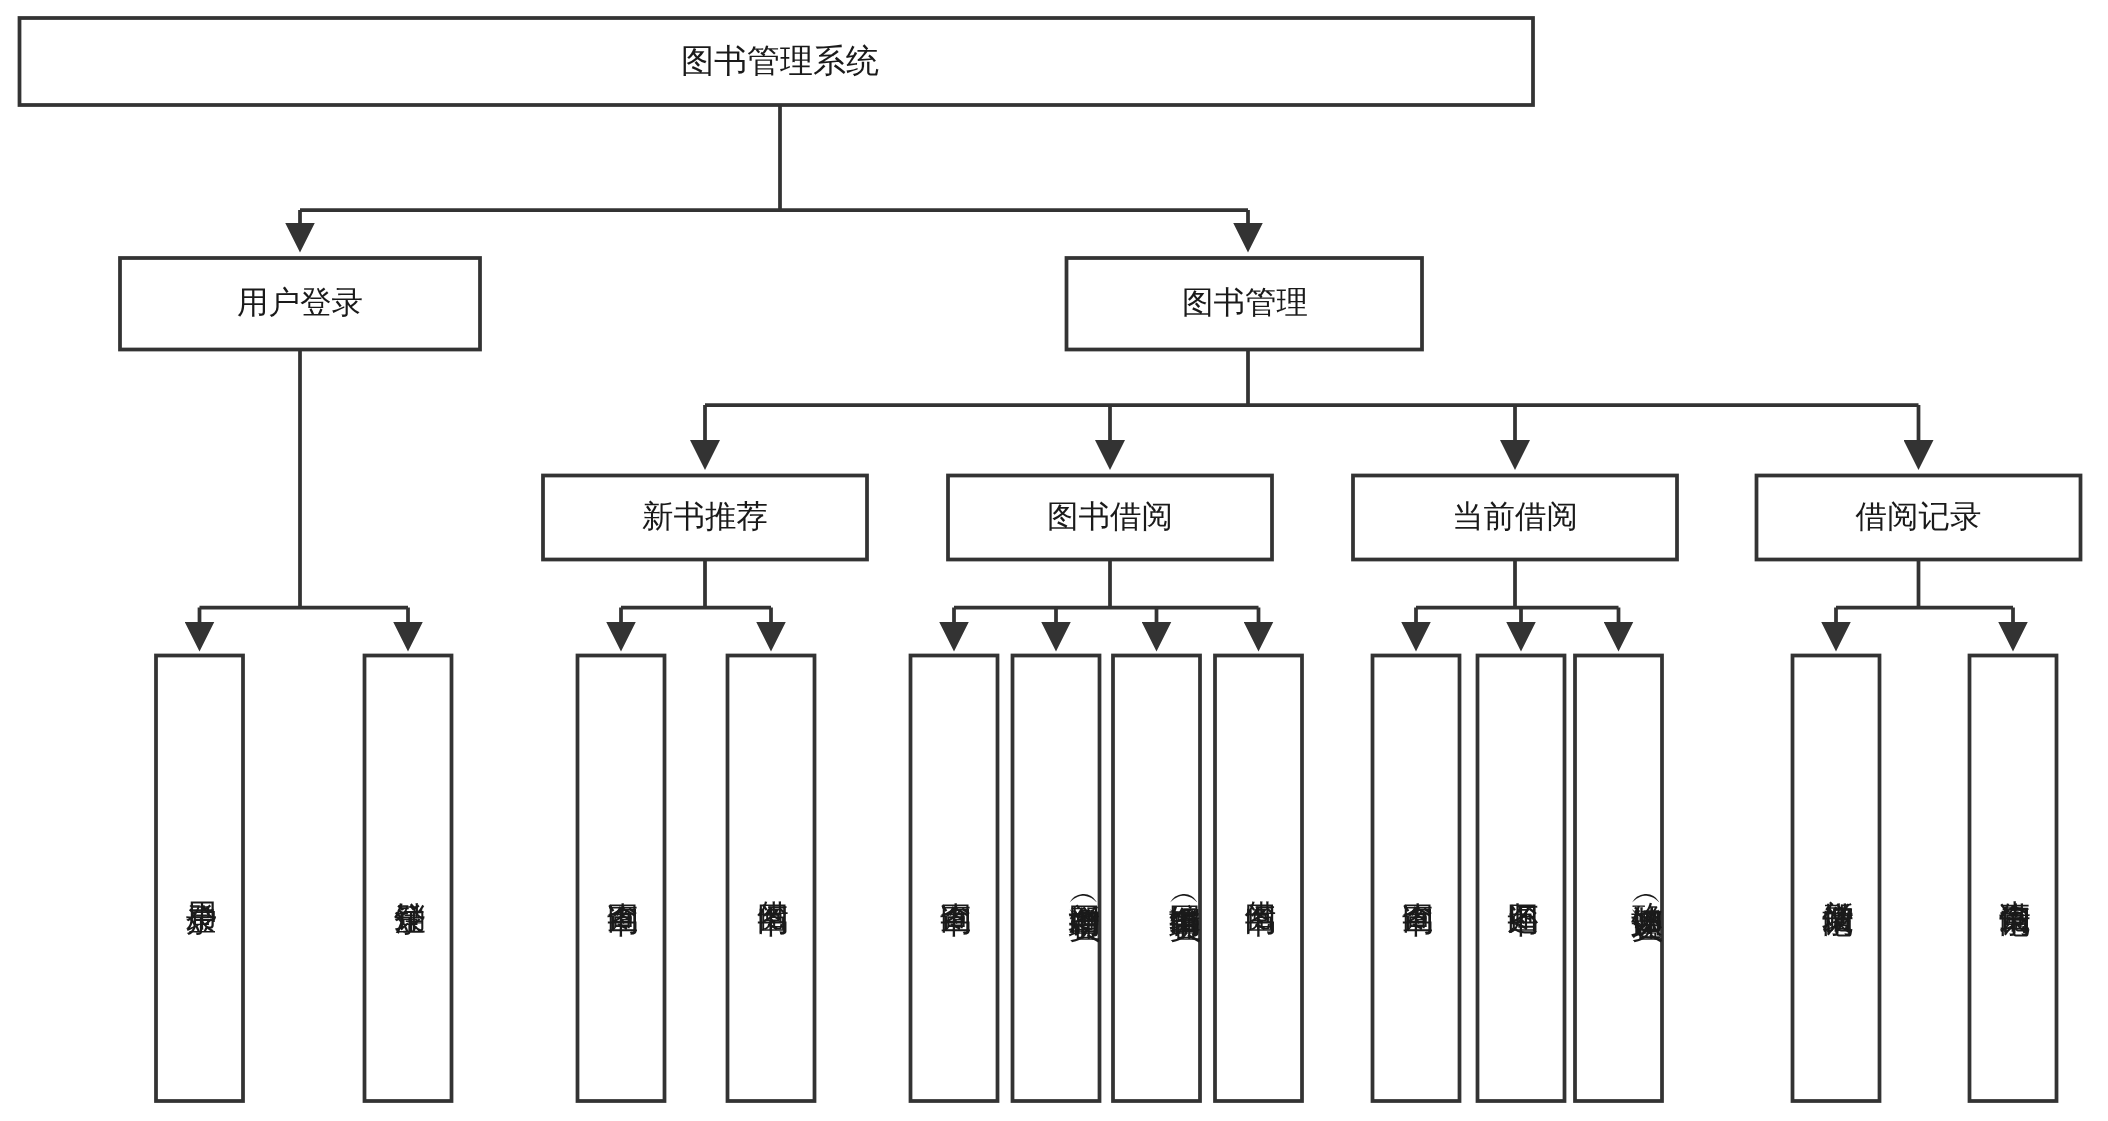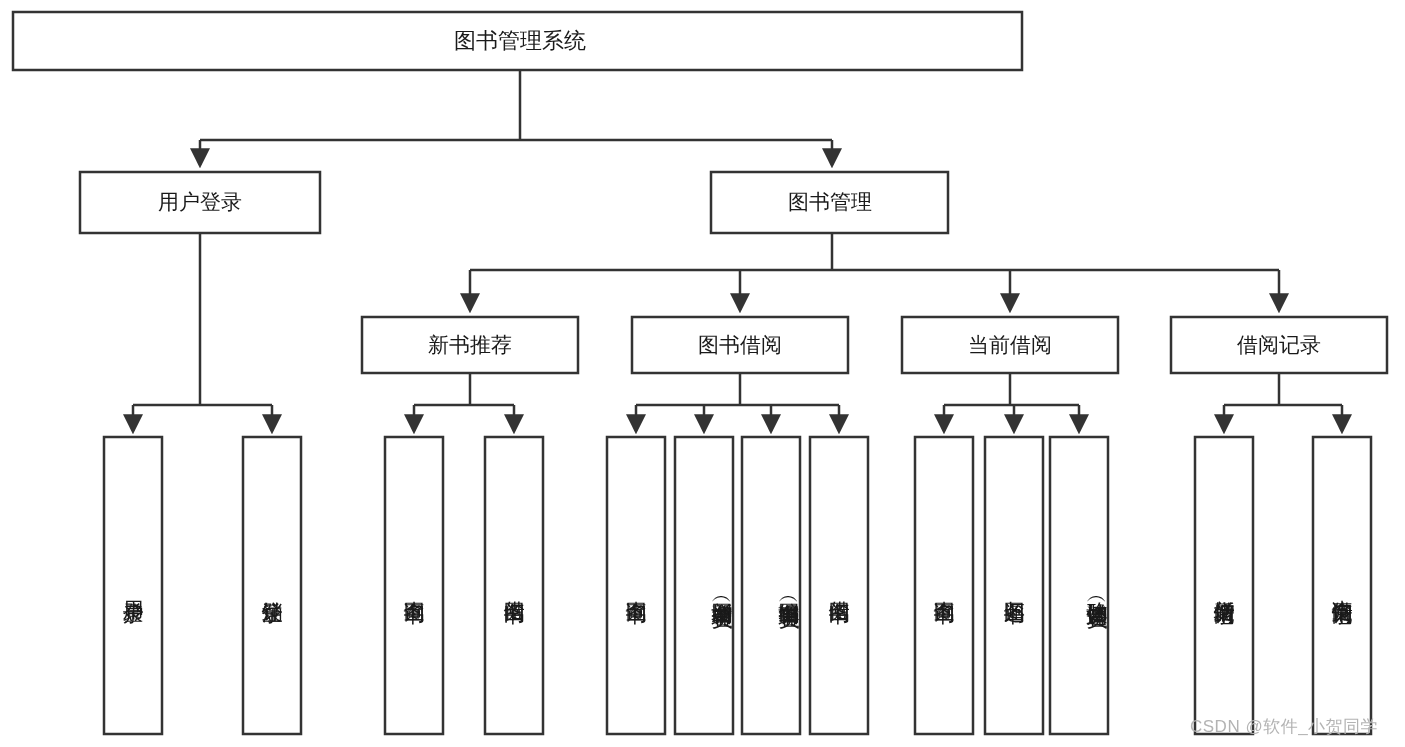--- a/index.html
+++ b/index.html
@@ -209,15 +209,14 @@
   <div class="vlabel" style="left:742px; top:444px; width:58px; height:290px;">编辑图书（管理员）</div>
   <div class="vlabel centered" style="left:810px; top:437px; width:58px; height:297px;">借阅图书</div>
 
   <div class="vlabel centered" style="left:915px; top:437px; width:58px; height:297px;">查询图书</div>
   <div class="vlabel centered" style="left:985px; top:437px; width:58px; height:297px;">归还图书</div>
   <div class="vlabel" style="left:1050px; top:444px; width:58px; height:290px;">确认归还（管理员）</div>
 
   <div class="vlabel centered" style="left:1195px; top:437px; width:58px; height:297px;">新增借阅记录</div>
   <div class="vlabel centered" style="left:1313px; top:437px; width:58px; height:297px;">查询借阅记录</div>
 
-  <div class="watermark">CSDN @软件_小贺同学</div>
 
 </div>
 
 </body></html>

